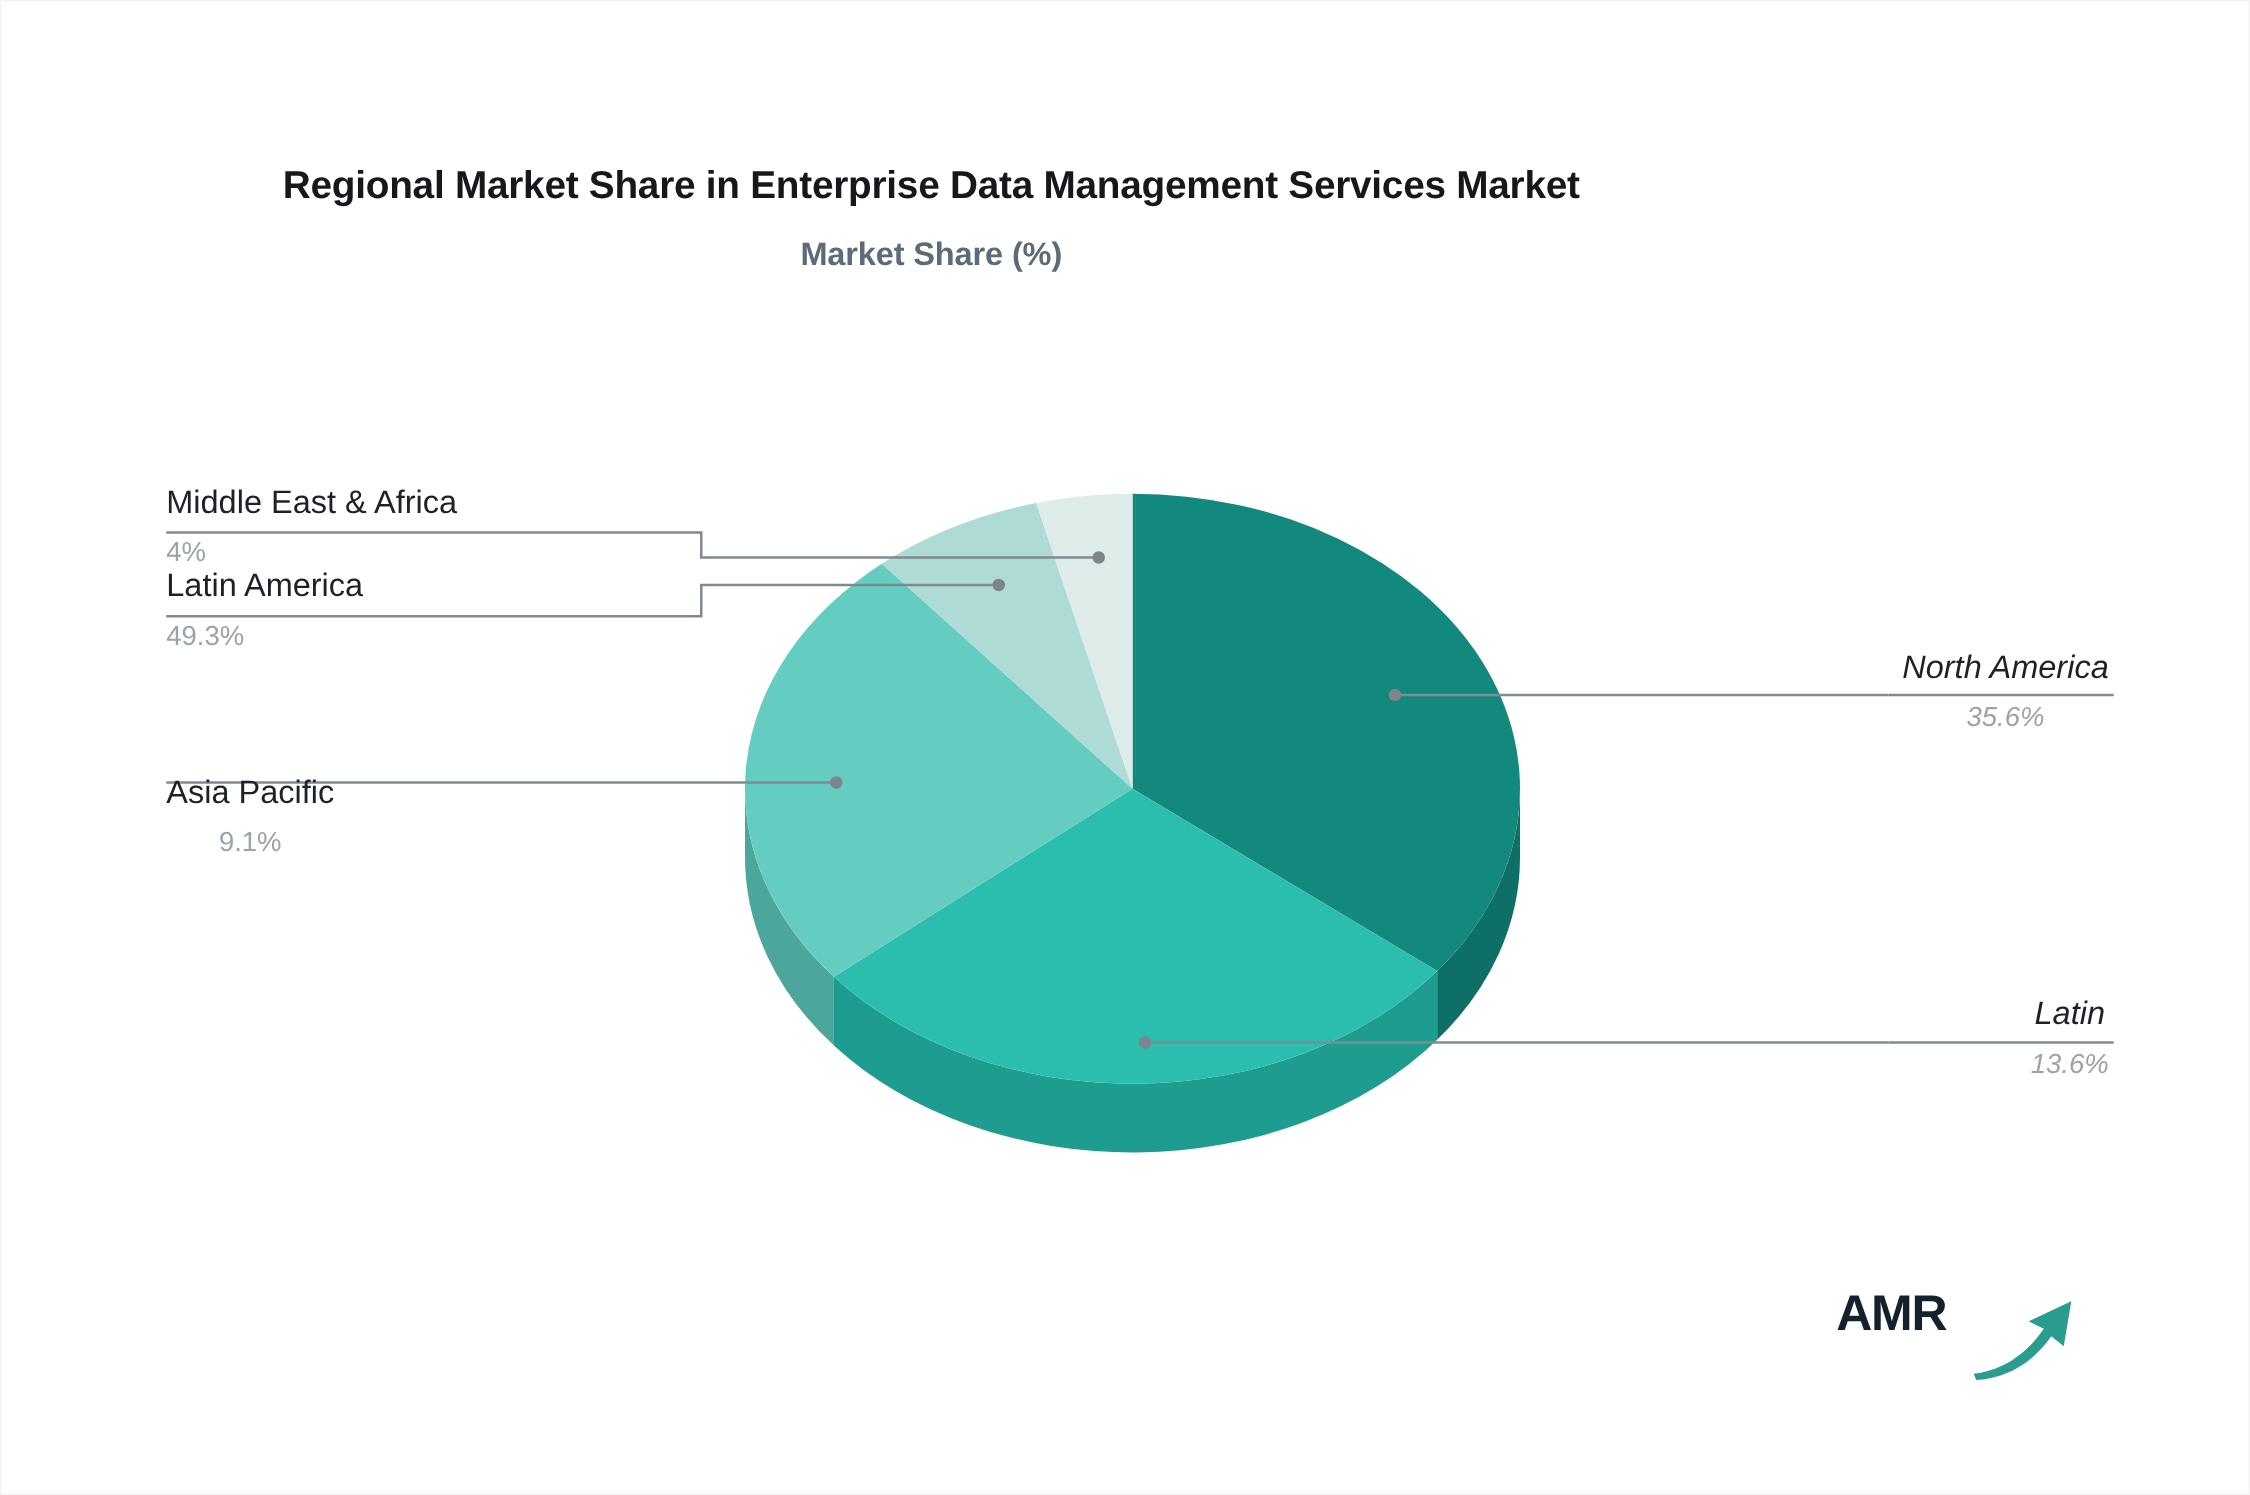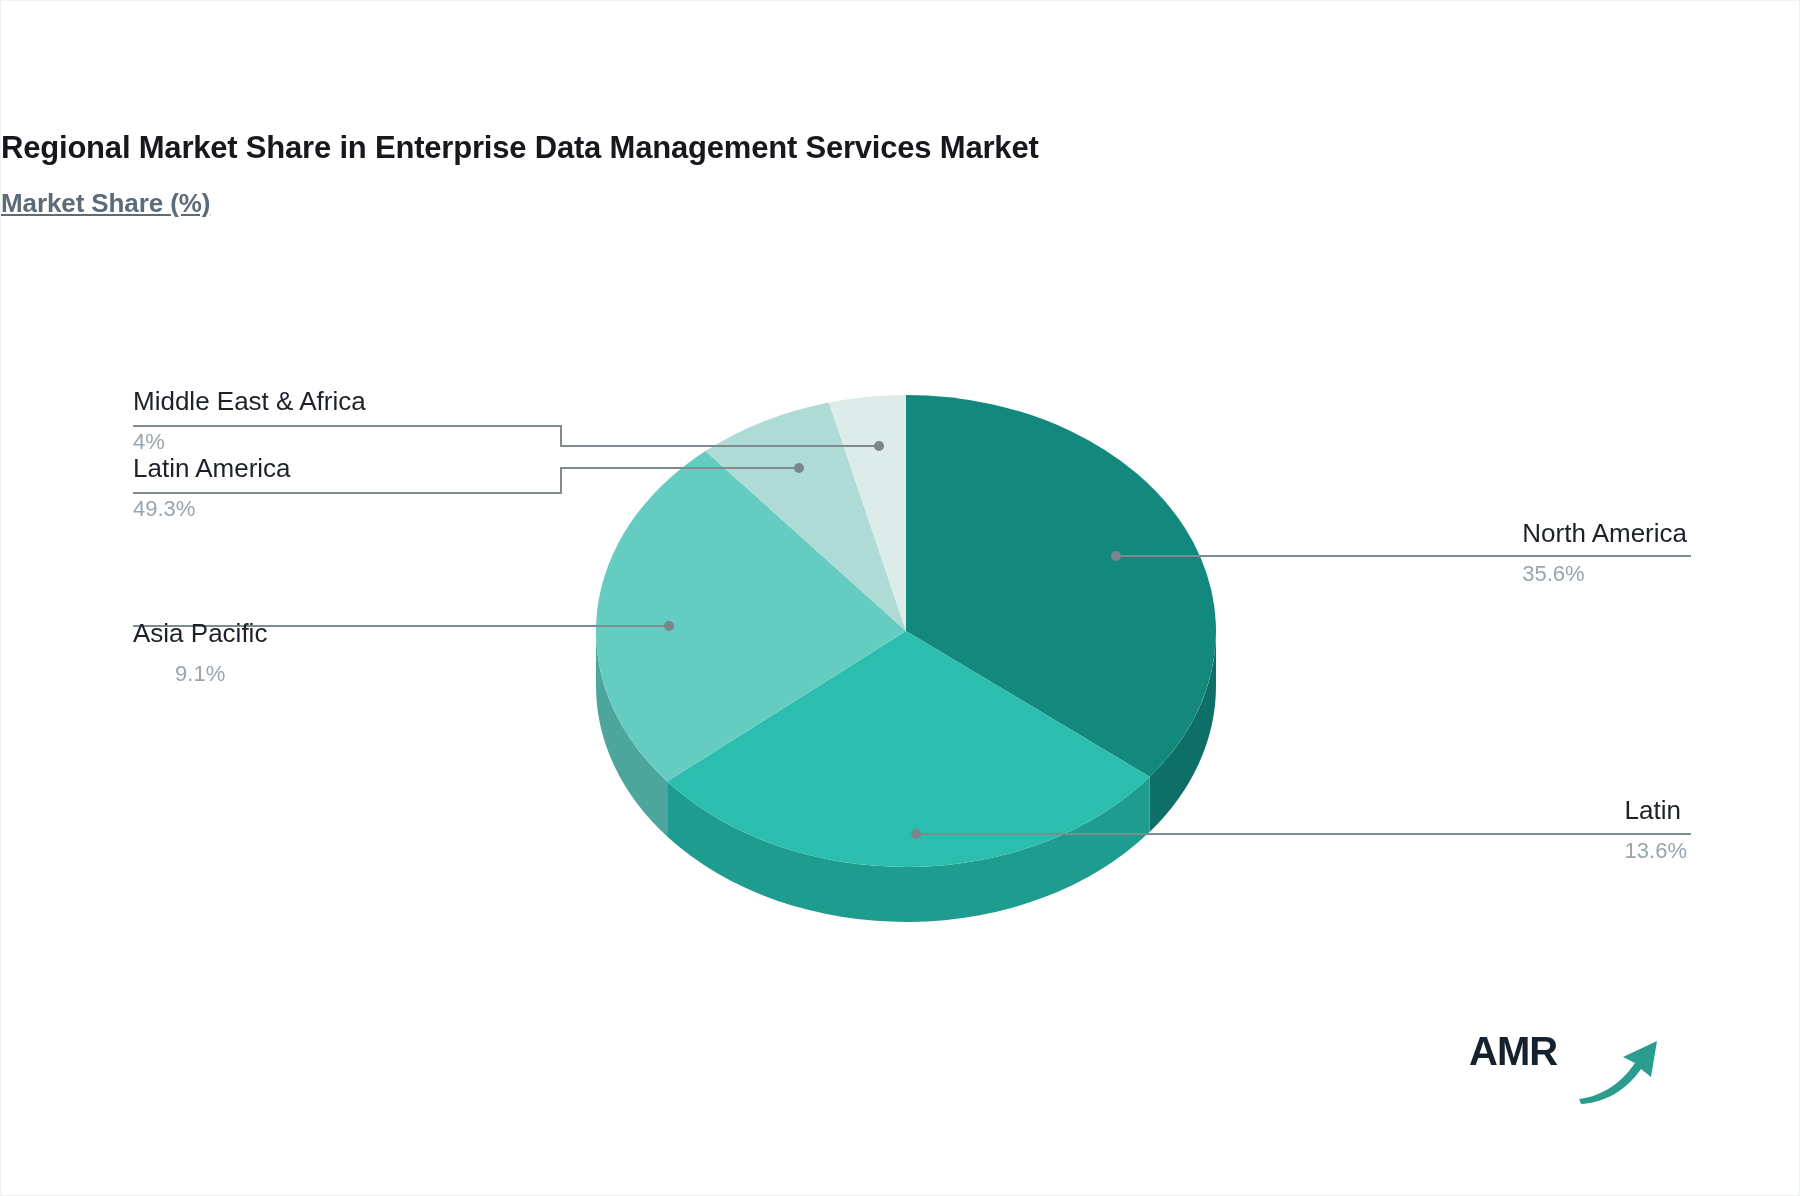--- a/index.html
+++ b/index.html
@@ -19,37 +19,37 @@
     border: 1px solid #eef4f3;
     overflow: hidden;
   }
 
   
   .title-block {
     position: absolute;
     top: 128px;
     left: 0;
     width: 1488px;
+    text-align: center;
   }
 
   #chart-title {
     font-size: 31px;
     font-weight: bold;
     color: #16181d;
     letter-spacing: -0.2px;
     line-height: 1.2;
   }
 
   #chart-subtitle {
     margin-top: 22px;
     font-size: 26px;
     font-weight: bold;
     color: #5c6b78;
     letter-spacing: -0.1px;
-    text-decoration: underline;
   }
 
   
   #pie-svg {
     position: absolute;
     left: 0;
     top: 0;
     width: 1800px;
     height: 1196px;
   }
@@ -67,21 +67,21 @@
   }
 
   .callout .cl-value {
     font-size: 22px;
     color: #9aa4ab;
     white-space: nowrap;
     line-height: 1.35;
     margin-top: 8px;
   }
 
-  .callout.right { text-align: left; }
+  .callout.right { text-align: center; font-style: italic; }
   .callout.left  { text-align: left; }
 
   
 
   
   #amr-logo {
     position: absolute;
     left: 1468px;
     top: 1024px;
     width: 190px;

